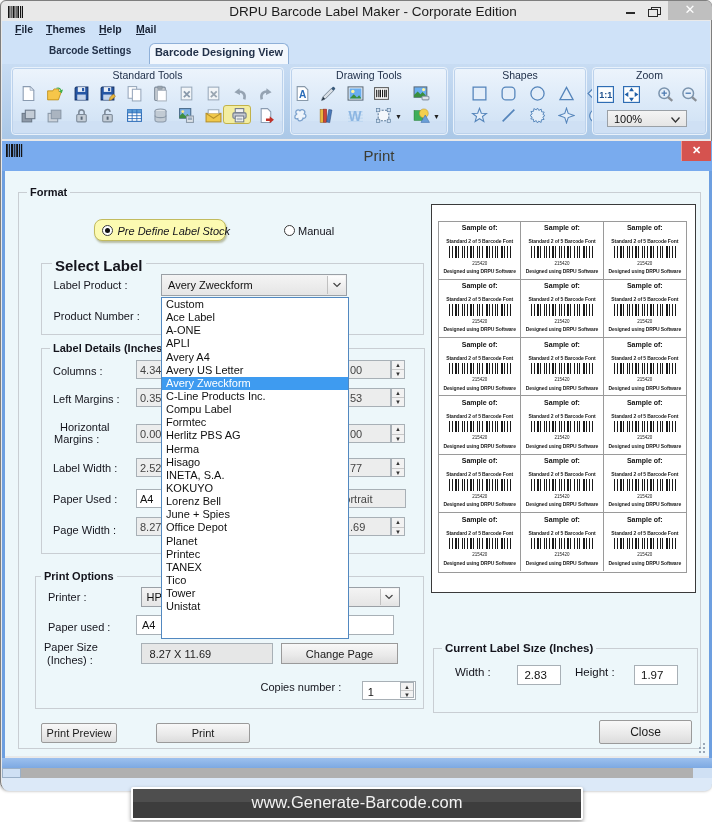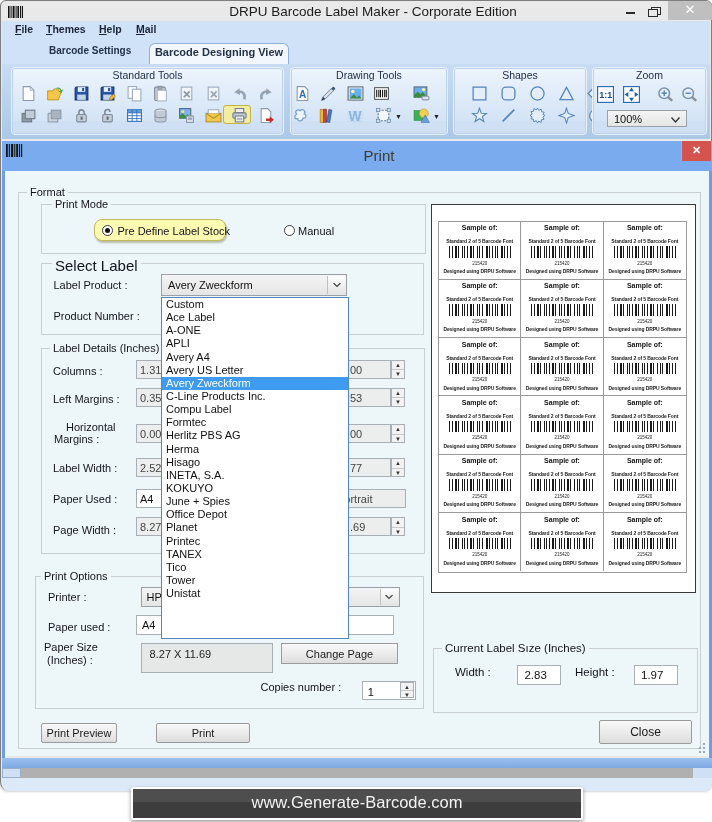--- a/index.html
+++ b/index.html
@@ -20,21 +20,21 @@
 .grp{position:absolute;top:3px;height:68px;border:1px solid #e8f1fb;border-radius:4px;
  background:linear-gradient(#edf4fc,#dbe9f8 55%,#cde0f4);box-shadow:inset 0 0 0 1px #bcd2ec;}
 .grpt{position:absolute;top:1px;width:100%;text-align:center;font-size:10.5px;color:#20304a;}
 .gbot{position:absolute;left:1px;right:1px;bottom:1px;height:12px;background:#cfe0f4;border-radius:0 0 3px 3px;}
 .ic{position:absolute;width:17px;height:17px;}
 .dlg{position:absolute;left:1px;top:140px;width:710px;height:627px;}
 .dtitle{position:absolute;left:0;top:0;width:710px;height:30px;background:#79abee;}
 .dclient{position:absolute;left:3px;top:30px;width:704px;height:585px;background:#edf7fa;}
 .dside{position:absolute;top:30px;width:3px;height:597px;background:#6d9fe0;}
 .fs{position:absolute;border:1px solid #c9ced3;}
-.fl{position:absolute;top:-7px;font-size:11px;color:#14141c;background:#edf7fa;padding:0 3px;white-space:nowrap;}
+.fl{position:absolute;top:-7px;font-size:11px;color:#14141c;background:#edf7fa;padding:0 3px;white-space:nowrap;font-weight:bold;}
 .lbl{position:absolute;font-size:11px;color:#14141c;white-space:nowrap;}
 .tb{position:absolute;background:#eceded;border:1px solid #a8b0b6;font-size:11px;color:#444;}
 .tbw{position:absolute;background:#fff;border:1px solid #a8b0b6;font-size:11px;color:#111;}
 .tbv{position:absolute;top:3px;white-space:nowrap;}
 .spin{position:absolute;width:14px;background:#f2f2f2;border:1px solid #a8b0b6;}
 .sup,.sdn{position:absolute;left:0;width:100%;height:50%;font-size:6px;color:#333;text-align:center;line-height:8px;}
 .sdn{bottom:0;border-top:1px solid #c8c8c8;}
 .combo{position:absolute;background:linear-gradient(#f4f4f4,#e5e5e5);border:1px solid #9aa0a6;}
 .cbtxt{position:absolute;left:6px;top:3px;font-size:11px;color:#111;white-space:nowrap;}
 .cbbtn{position:absolute;right:1px;top:1px;bottom:1px;width:18px;background:linear-gradient(#fdfdfd,#e4e4e4);
@@ -309,51 +309,48 @@
         <path d="M0 0h1.8v13H0zM2.8 0h1.1v13H2.8zM5 0h2.2v13H5zM8.2 0h1.1v13H8.2zM10.2 0h1.8v13h-1.8zM12.9 0h1.1v13h-1.1zM14.9 0h1.3v13h-1.3z" fill="#141414"></path>
       </svg>
       <div class="abs" style="left:377px;top:6px;transform:translateX(-50%);font-size:15px;color:#3c3c32;">Print</div>
       <div class="abs" style="left:679px;top:0;width:30px;height:20px;background:#d5534f;border-left:1px solid #e89a96;color:#fff;font-size:11px;font-weight:bold;text-align:center;line-height:19px;">✕</div>
       <div class="dside" style="left:0"></div>
       <div class="dside" style="left:707px"></div>
       <div class="dclient">
         <div class="fs" style="left:13px;top:21px;width:683px;height:557px;">
           <span class="fl" style="left:8px;font-size:11px">Format</span>
         </div>
-        <div class="fs" style="left:36px;top:33px;width:385px;height:50px;">
-          <span class="fl" style="left:10px;font-size:11px">Print Mode</span>
-        </div>
         <div class="abs" style="left:89px;top:47.5px;width:132px;height:22px;background:#fcfab1;border:1px solid #c2bb5e;border-radius:8px;box-shadow:1px 2px 2px rgba(120,120,60,.45);"></div>
         <div class="radio" style="left:97px;top:53.5px;">
           <span class="rdot"></span>
         </div>
-        <div class="lbl" style="left:112.5px;top:54px;">Pre Define Label Stock</div>
+        <div class="lbl" style="left:112.5px;top:54px;font-style:italic;">Pre Define Label Stock</div>
         <div class="radio" style="left:279px;top:53.5px;"></div>
         <div class="lbl" style="left:293px;top:54px;">Manual</div>
         <div class="fs" style="left:36px;top:92px;width:383px;height:72px;">
           <span class="fl" style="left:10px;font-size:15px">Select Label</span>
         </div>
         <div class="lbl" style="left:48.5px;top:107.5px;">Label Product :</div>
         <div class="combo" style="left:156px;top:103px;width:186px;height:22px;">
           <span class="cbtxt" style="top:4px">Avery Zweckform</span>
           <span class="cbbtn">
             <svg width="8" height="5" viewBox="0 0 8 5" style="position:absolute;left:50%;top:50%;transform:translate(-50%,-50%)">
               <path d="M0.5 0.5L4 4l3.5-3.5" stroke="#444" fill="none" stroke-width="1.2"></path>
             </svg>
           </span>
         </div>
         <div class="lbl" style="left:48.5px;top:138.5px;">Product Number :</div>
         <div class="fs" style="left:36px;top:176.5px;width:384px;height:206px;">
           <span class="fl" style="left:8px;font-size:11px">Label Details (Inches)</span>
         </div>
-        <div class="lbl" style="left:61px;top:250px;">Horizontal</div>
+        <div class="lbl" style="left:55px;top:250px;">Horizontal</div>
         <div class="lbl" style="left:49px;top:262px;">Margins :</div>
         <div class="lbl" style="left:48px;top:194px;">Columns :</div>
         <div class="tb" style="left:131px;top:188.5px;width:52px;height:19px;">
-          <span class="tbv" style="left:3px">1.31</span>
+          <span class="tbv" style="left:3px">4.34</span>
         </div>
         <div class="tb" style="left:300px;top:188.5px;width:86px;height:19px;">
           <span class="tbv" style="left:44px">00</span>
         </div>
         <div class="spin" style="left:386px;top:188.5px;height:19px;">
           <span class="sup">▲</span>
           <span class="sdn">▼</span>
         </div>
         <div class="lbl" style="left:48px;top:221.5px;">Left Margins :</div>
         <div class="tb" style="left:131px;top:216.5px;width:52px;height:19px;">
@@ -416,21 +413,21 @@
               <path d="M0.5 0.5L4 4l3.5-3.5" stroke="#444" fill="none" stroke-width="1.2"></path>
             </svg>
           </span>
         </div>
         <div class="lbl" style="left:43px;top:449.5px;">Paper used :</div>
         <div class="tbw" style="left:131px;top:444px;width:258px;height:20px;">
           <span class="tbv" style="left:5px">A4</span>
         </div>
         <div class="lbl" style="left:39px;top:470px;">Paper Size</div>
         <div class="lbl" style="left:42px;top:483px;">(Inches) :</div>
-        <div class="tb" style="left:135.6px;top:472px;width:132px;height:30px;background:#e6e7e7;">
+        <div class="tb" style="left:135.6px;top:472px;width:132px;height:21px;background:#e6e7e7;">
           <span class="tbv" style="left:8px;top:4px;color:#222">8.27 X 11.69</span>
         </div>
         <div class="btn" style="left:276px;top:472px;width:117px;height:21px;line-height:20px;border-radius:0;">Change Page</div>
         <div class="lbl" style="left:255.5px;top:509.5px;">Copies number :</div>
         <div class="tbw" style="left:356.8px;top:509.5px;width:54px;height:19px;">
           <span class="tbv" style="left:5px;top:4px">1</span>
         </div>
         <div class="spin" style="left:395px;top:511px;height:16px;">
           <span class="sup">▲</span>
           <span class="sdn">▼</span>
@@ -594,20 +591,21 @@
         <div class="li">Avery US Letter</div>
         <div class="li lisel">Avery Zweckform</div>
         <div class="li">C-Line Products Inc.</div>
         <div class="li">Compu Label</div>
         <div class="li">Formtec</div>
         <div class="li">Herlitz PBS AG</div>
         <div class="li">Herma</div>
         <div class="li">Hisago</div>
         <div class="li">INETA, S.A.</div>
         <div class="li">KOKUYO</div>
+        <div class="li">Lorenz Bell</div>
         <div class="li">June + Spies</div>
         <div class="li">Office Depot</div>
         <div class="li">Planet</div>
         <div class="li">Printec</div>
         <div class="li">TANEX</div>
         <div class="li">Tico</div>
         <div class="li">Tower</div>
         <div class="li">Unistat</div>
       </div>
     </div>

